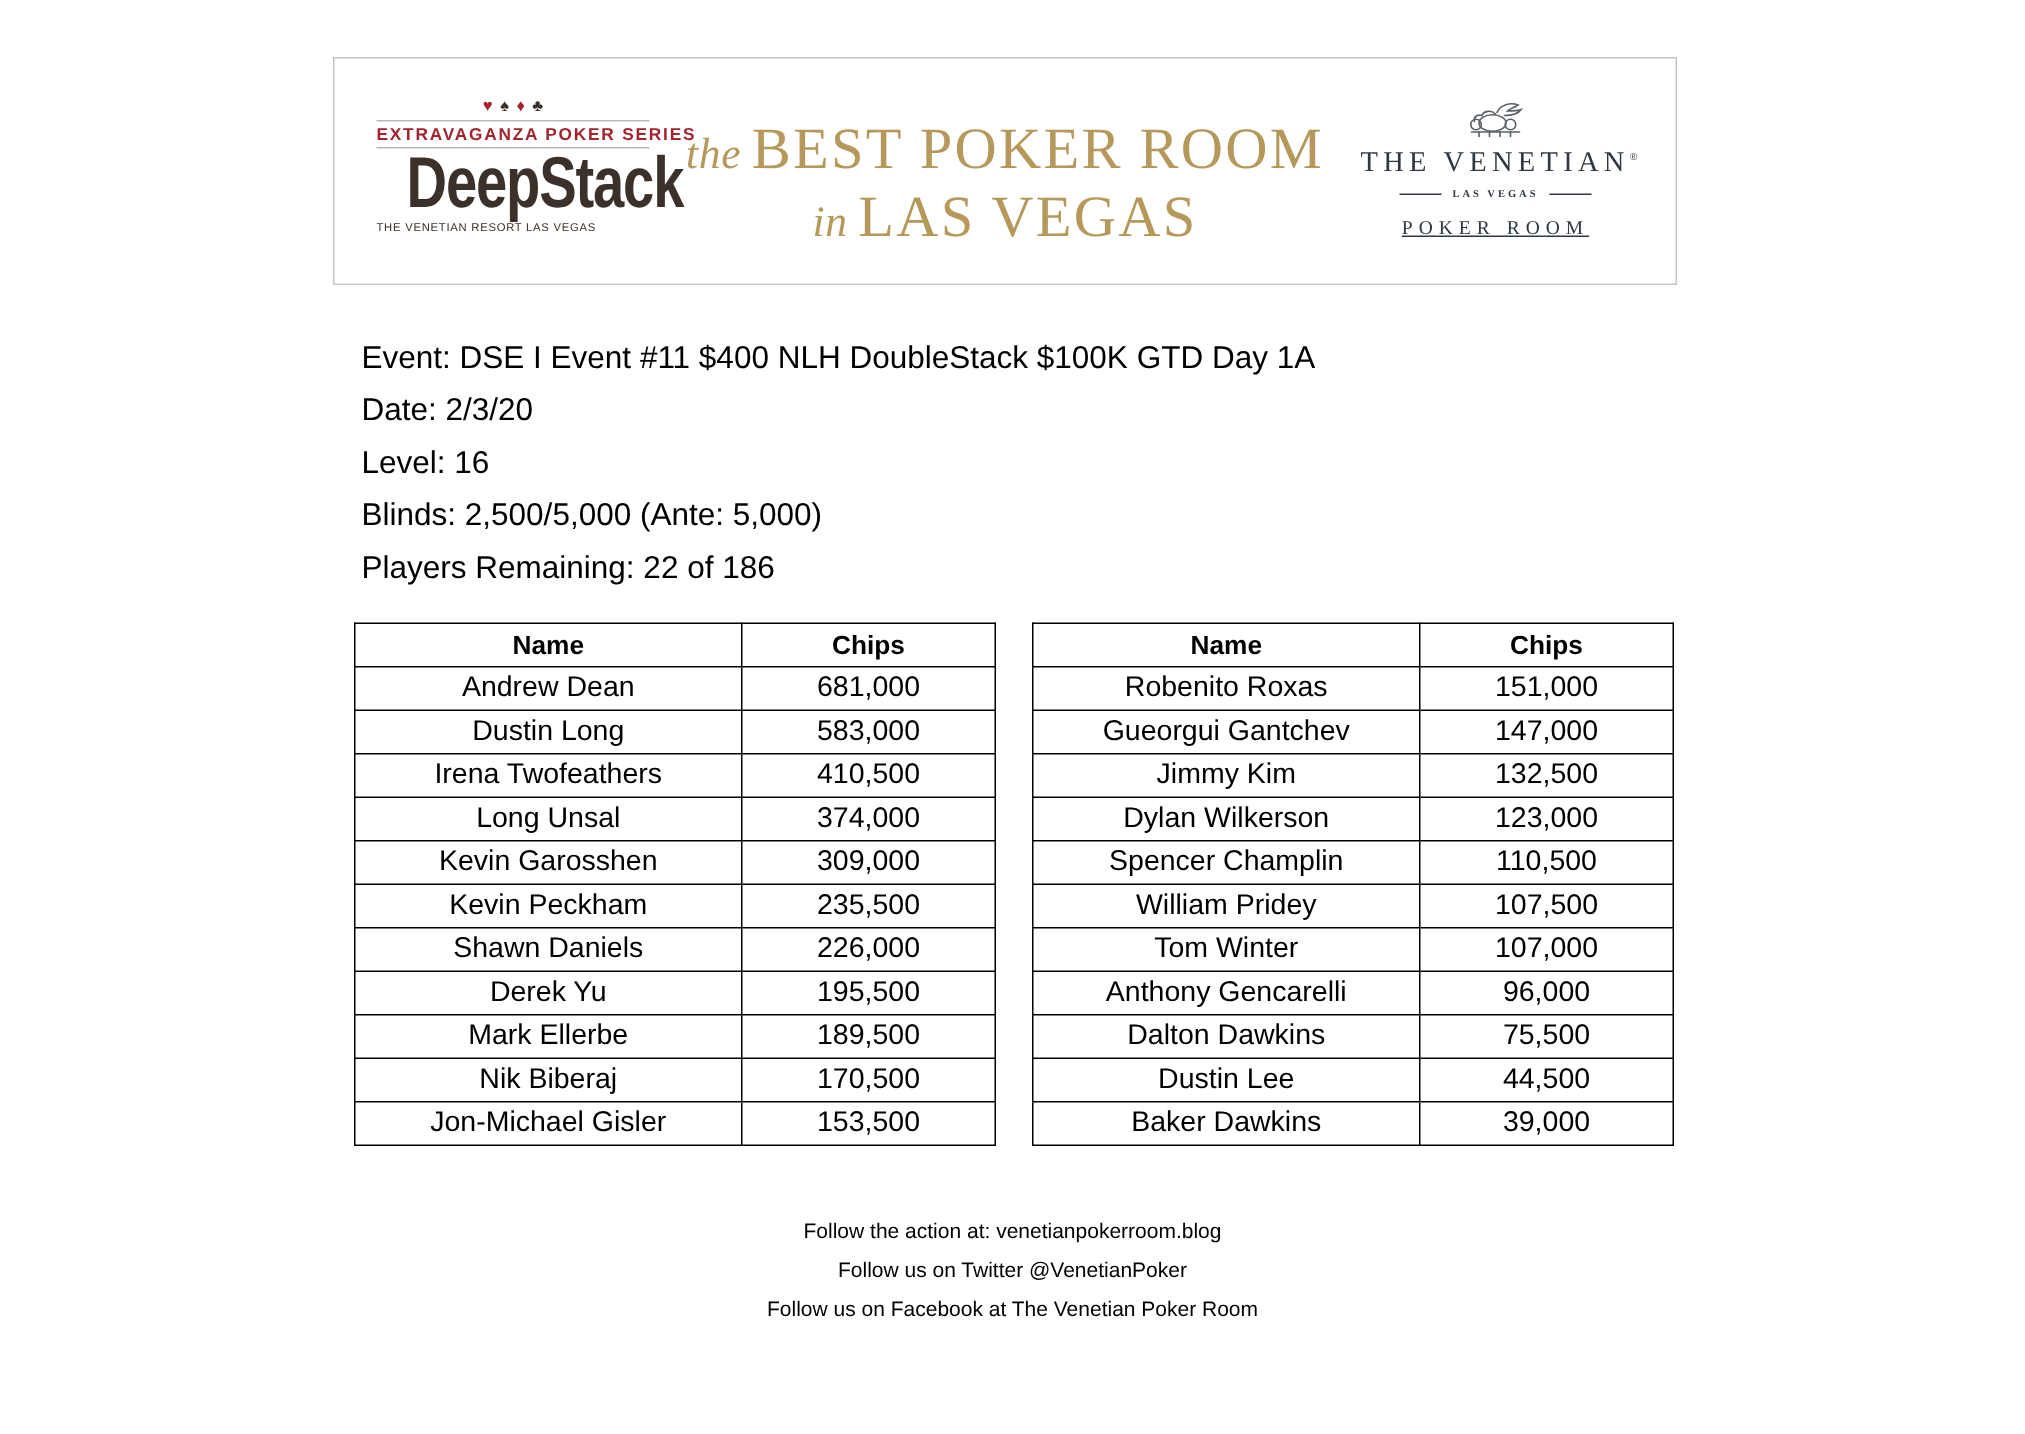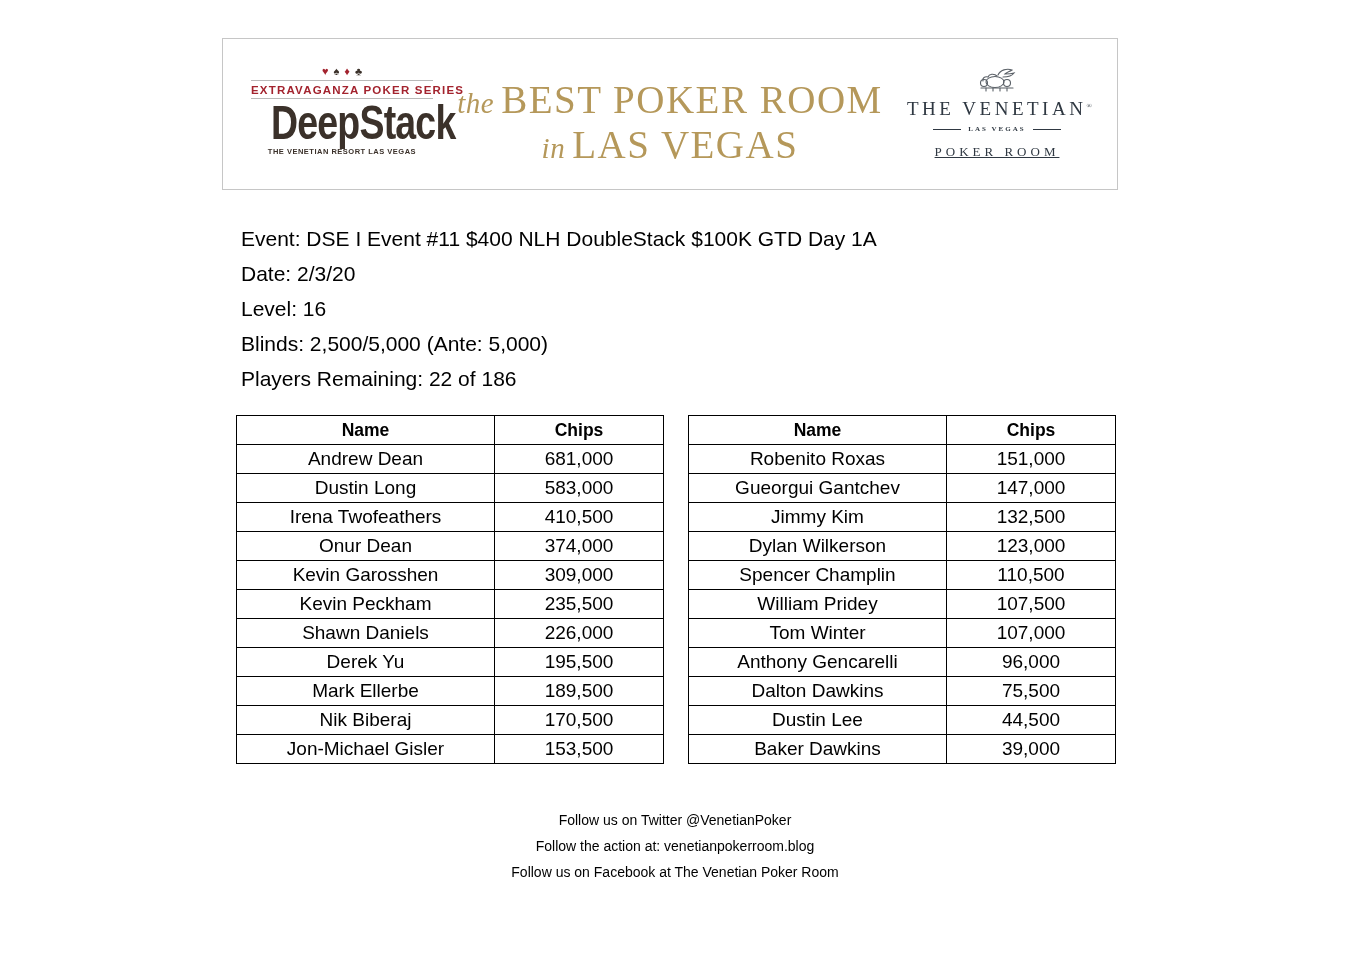--- a/index.html
+++ b/index.html
@@ -22,22 +22,22 @@
     margin-top:3px; border-top:1px solid #b9b9b9; border-bottom:1px solid #b9b9b9;
     padding:3px 0 2px; color:#a3232e; font-weight:bold; font-size:11.5px;
     letter-spacing:1.2px; white-space:nowrap;
   }
   .wordmark {
     font-size:48px; font-weight:800; color:#3b312a; line-height:0.92;
     letter-spacing:-1px; transform:scaleX(0.78); transform-origin:center;
     white-space:nowrap; margin-top:2px;
   }
   .tagline {
-    font-size:7.5px; color:#3b312a; text-align:center; letter-spacing:0.5px;
-    margin-top:2px; font-weight:bold; white-space:nowrap;
+    font-size:7.5px; color:#3b312a; text-align:left; letter-spacing:0.5px;
+    margin-top:2px; font-weight:normal; white-space:nowrap;
   }
 
   
   .slogan {
     position:absolute; left:50%; top:42px; transform:translateX(-50%);
     text-align:center; color:#b5985a; font-family:"Liberation Serif", serif;
     white-space:nowrap; line-height:37px;
   }
   .slogan .big { font-size:39px; letter-spacing:1.5px; }
   .slogan .small-it { font-style:italic; font-size:29px; letter-spacing:0.5px; margin-right:7px; }
@@ -144,21 +144,21 @@
       </tr>
       <tr>
         <td>Dustin Long</td>
         <td>583,000</td>
       </tr>
       <tr>
         <td>Irena Twofeathers</td>
         <td>410,500</td>
       </tr>
       <tr>
-        <td>Onur Dean</td>
+        <td>Long Unsal</td>
         <td>374,000</td>
       </tr>
       <tr>
         <td>Kevin Garosshen</td>
         <td>309,000</td>
       </tr>
       <tr>
         <td>Kevin Peckham</td>
         <td>235,500</td>
       </tr>
@@ -238,16 +238,16 @@
         <td>44,500</td>
       </tr>
       <tr>
         <td>Baker Dawkins</td>
         <td>39,000</td>
       </tr>
     </tbody>
 </table>
 
 <div class="footer">
+  <div>Follow the action at: venetianpokerroom.blog</div>
   <div>Follow us on Twitter @VenetianPoker</div>
-  <div>Follow the action at: venetianpokerroom.blog</div>
   <div>Follow us on Facebook at The Venetian Poker Room</div>
 </div>
 
 </body></html>

